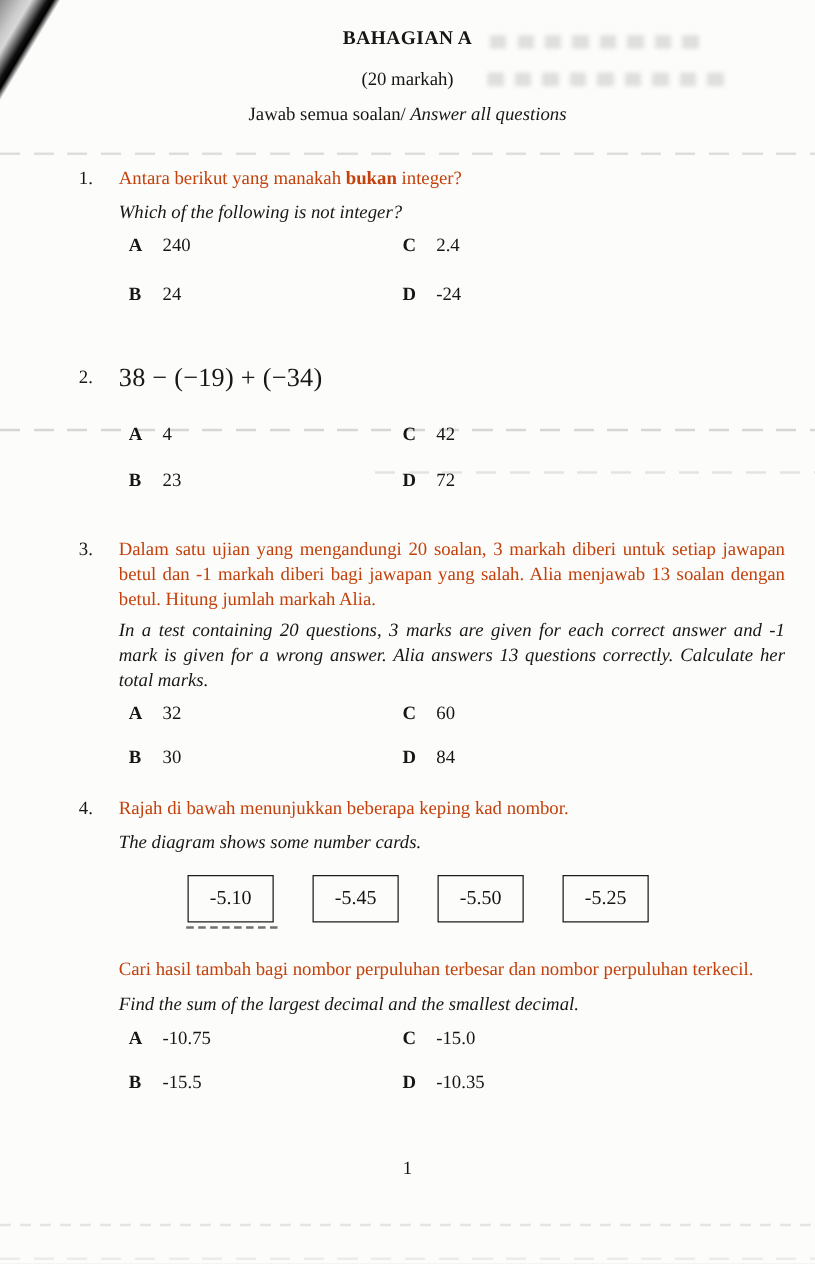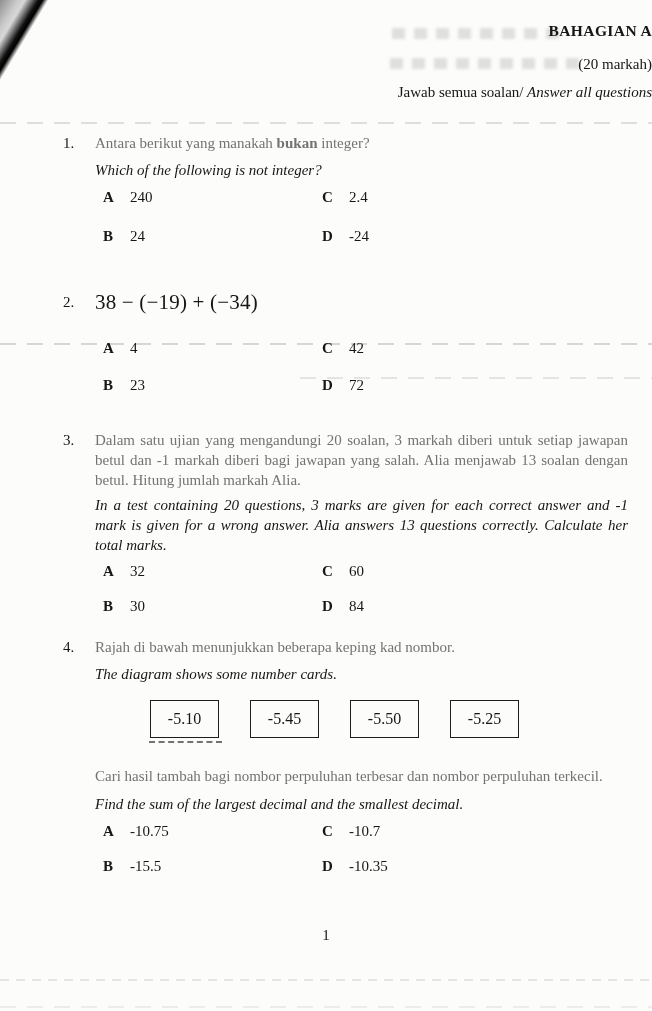--- a/index.html
+++ b/index.html
@@ -39,31 +39,31 @@
   .scan-line.l5 { top: 1006px; opacity: .3; }
   .ghost {
     position: absolute; height: 11px;
     background: repeating-linear-gradient(90deg, #dadada 0 13px, transparent 13px 22px);
     filter: blur(1.5px); opacity: .85;
   }
   .ghost.g1 { left: 392px; top: 28px; width: 168px; }
   .ghost.g2 { left: 390px; top: 58px; width: 196px; }
 
   
-  .header { position: absolute; top: 22px; left: 0; right: 0; text-align: right; }
+  .header { position: absolute; top: 22px; left: 0; right: 0; text-align: center; }
   .section-title { font-weight: bold; font-size: 15.5px; letter-spacing: .4px; line-height: 18px; }
   .marks { margin-top: 15px; line-height: 18px; }
   .instruction { margin-top: 10px; line-height: 18px; }
   .instruction .en { font-style: italic; }
 
   
   .question { position: absolute; left: 63px; width: 565px; line-height: 20px; }
   .qnum { position: absolute; left: 0; top: 0; }
   .qbody { margin-left: 32px; }
-  .ms-text { color: #737373; }
+  .ms-text { color: #c2410c; }
   .en-text { font-style: italic; margin-top: 7px; }
   .para { text-align: justify; width: 533px; }
   .q3 .ms-text { line-height: 20px; }
   .q3 .en-text { margin-top: 5px; line-height: 20px; }
 
   .opts { }
   .q1 .opts { margin-top: 7px; }
   .q1 .opt-row + .opt-row { margin-top: 19px; }
   .q2 .opts { margin-top: 26px; }
   .q2 .opt-row + .opt-row { margin-top: 17px; }
@@ -221,21 +221,21 @@
       <div class="ms-text" style="margin-top:28px">Cari hasil tambah bagi nombor perpuluhan terbesar dan nombor perpuluhan terkecil.</div>
       <div class="en-text" style="margin-top:8px">Find the sum of the largest decimal and the smallest decimal.</div>
       <div class="opts">
         <div class="opt-row">
           <div class="opt left">
               <span class="letter">A</span>
               <span class="val">-10.75</span>
             </div>
           <div class="opt">
               <span class="letter">C</span>
-              <span class="val">-10.7</span>
+              <span class="val">-15.0</span>
             </div>
         </div>
         <div class="opt-row">
           <div class="opt left">
               <span class="letter">B</span>
               <span class="val">-15.5</span>
             </div>
           <div class="opt">
               <span class="letter">D</span>
               <span class="val">-10.35</span>

